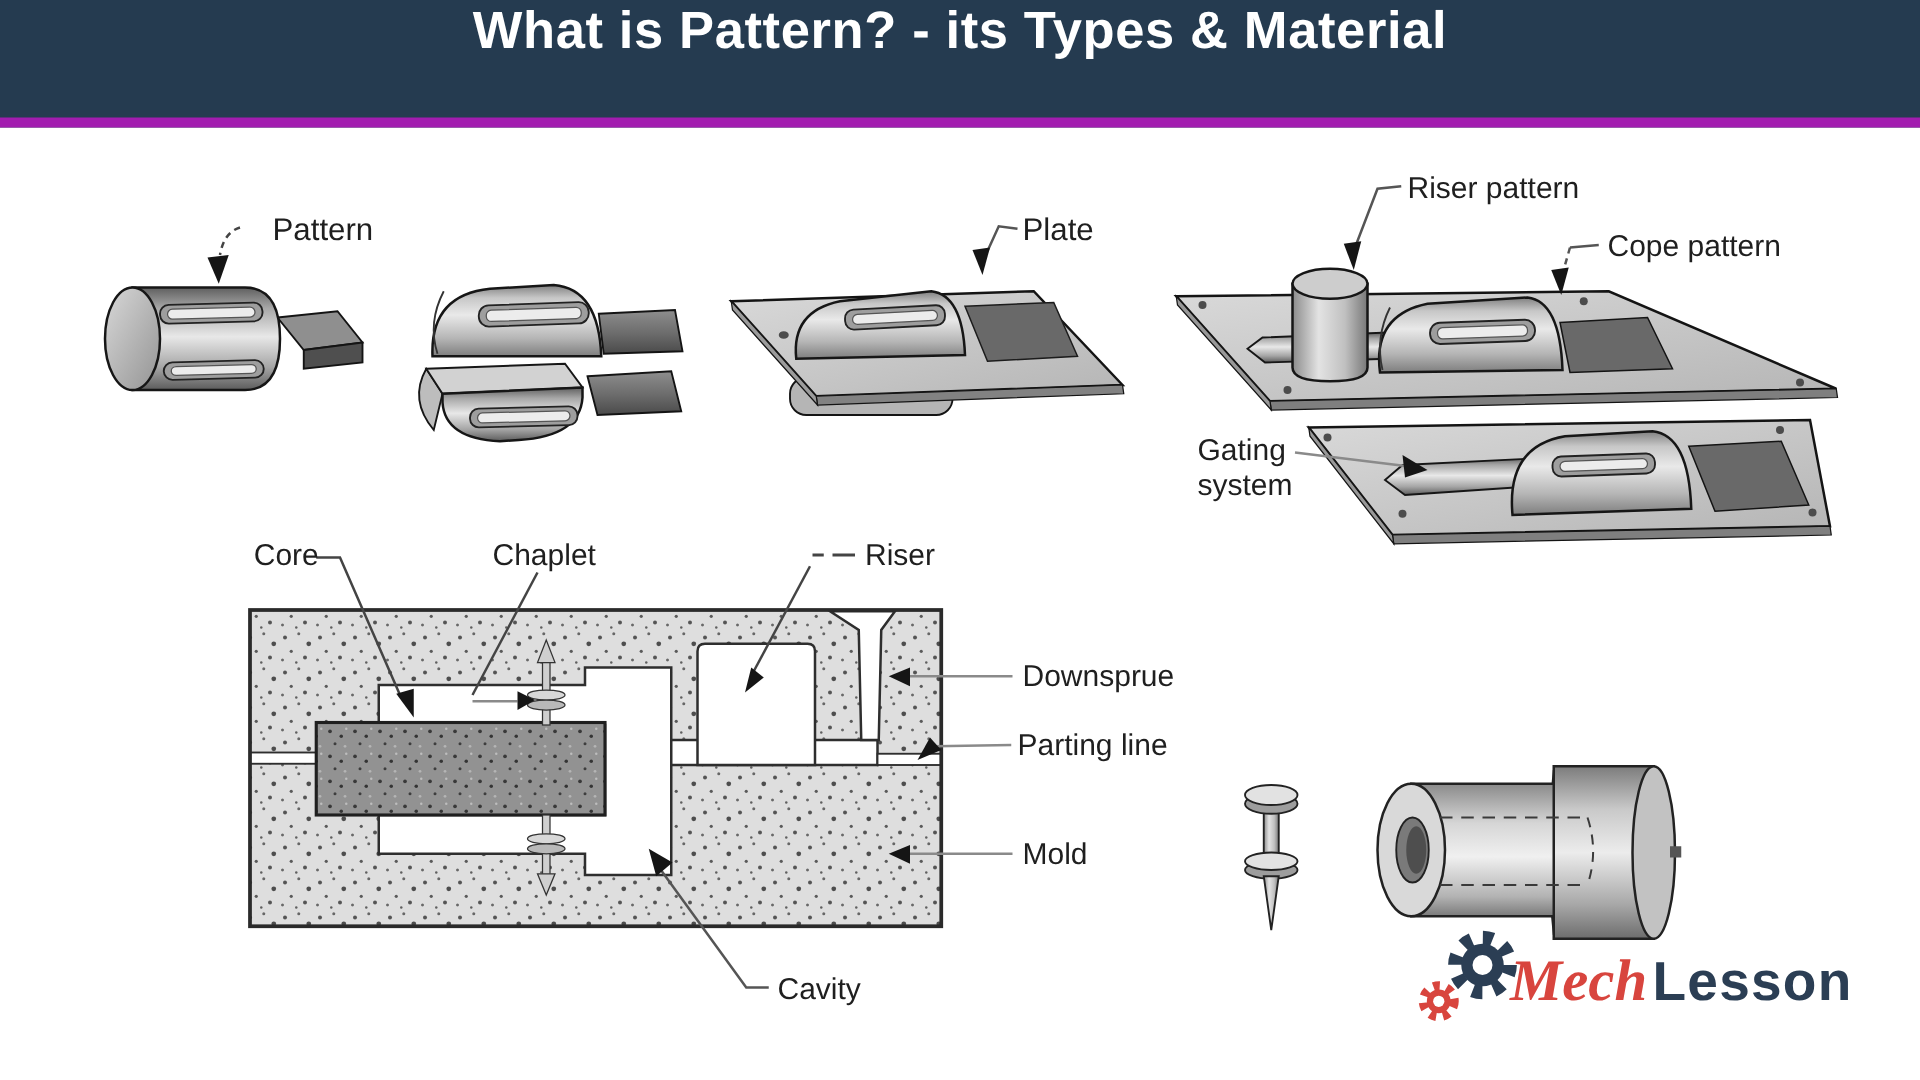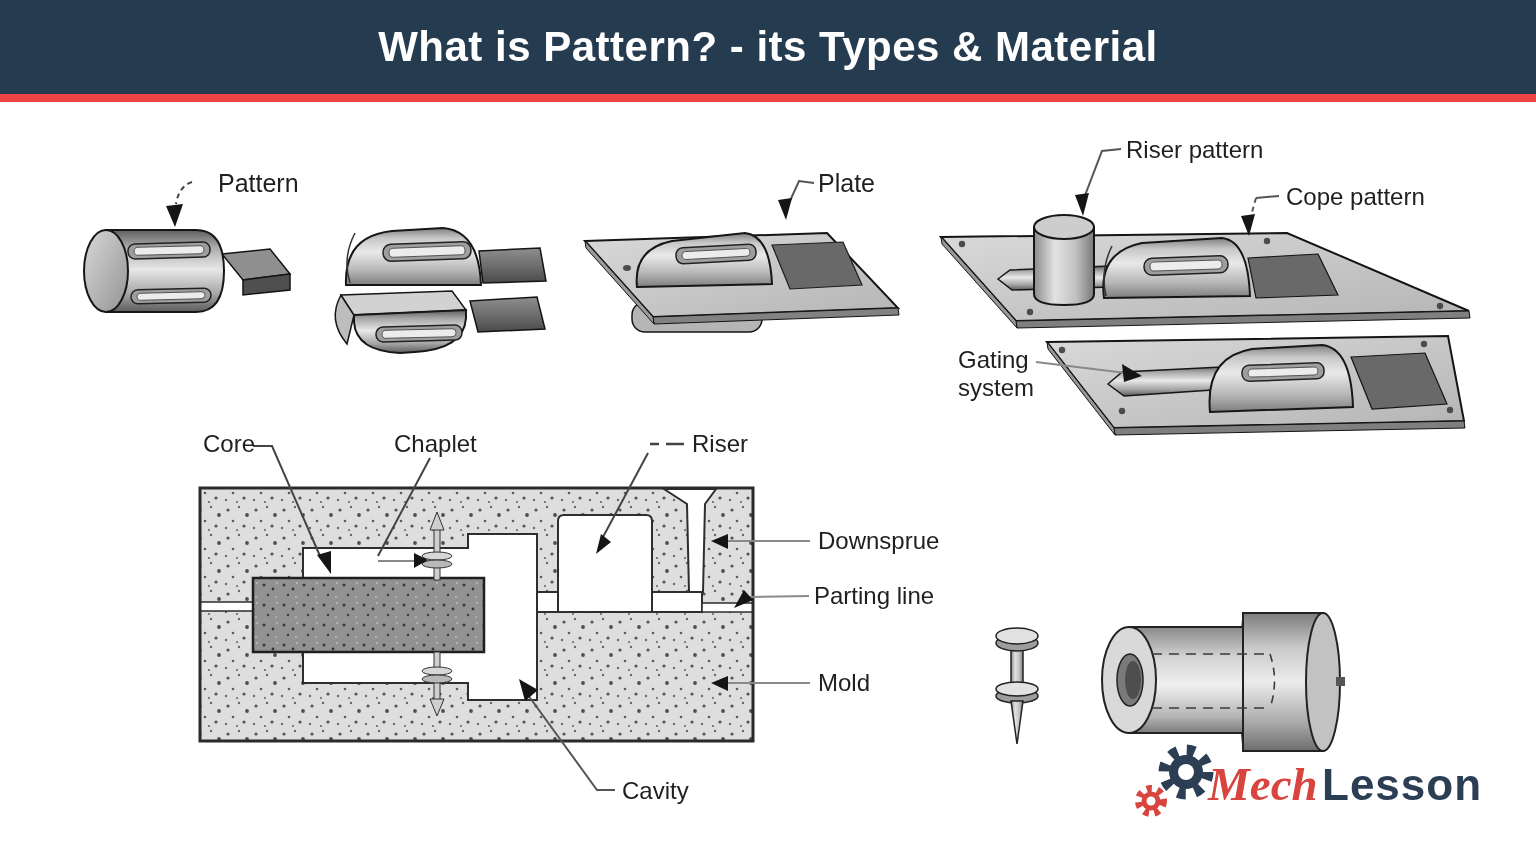--- a/index.html
+++ b/index.html
@@ -4,22 +4,22 @@
 <style>
   :root{
     --header-bg:#253b50; --header-text:#ffffff;
     --label-text:#1f1f1f; --logo-red:#d8453e; --logo-navy:#2b3e54;
   }
   *{margin:0;padding:0;box-sizing:border-box;}
   body{background:#9a9a9a;font-family:"Liberation Sans",sans-serif;}
   .page{position:relative;width:1536px;height:864px;background:#ffffff;overflow:hidden;margin:0 auto;}
   .titlebar{
     width:100%;height:102px;background:var(--header-bg);
-    border-bottom:8px solid #ef4444;
-    display:flex;align-items:center;justify-content:center;
+    border-bottom:8px solid #a21caf;
+    display:flex;align-items:flex-start;justify-content:center;
   }
   .titlebar h1{
     color:var(--header-text);font-size:42px;font-weight:700;letter-spacing:.5px;
     font-family:"Liberation Sans",sans-serif;
   }
   .canvas{position:absolute;left:0;top:110px;width:1536px;height:754px;}
   svg text{font-family:"Liberation Sans",sans-serif;fill:var(--label-text);}
   .lbl{font-size:24px;}
   .lbl-lg{font-size:25px;}
   .logo-mech{font-family:"Liberation Serif",serif;font-style:italic;font-weight:700;font-size:47px;fill:var(--logo-red);}

